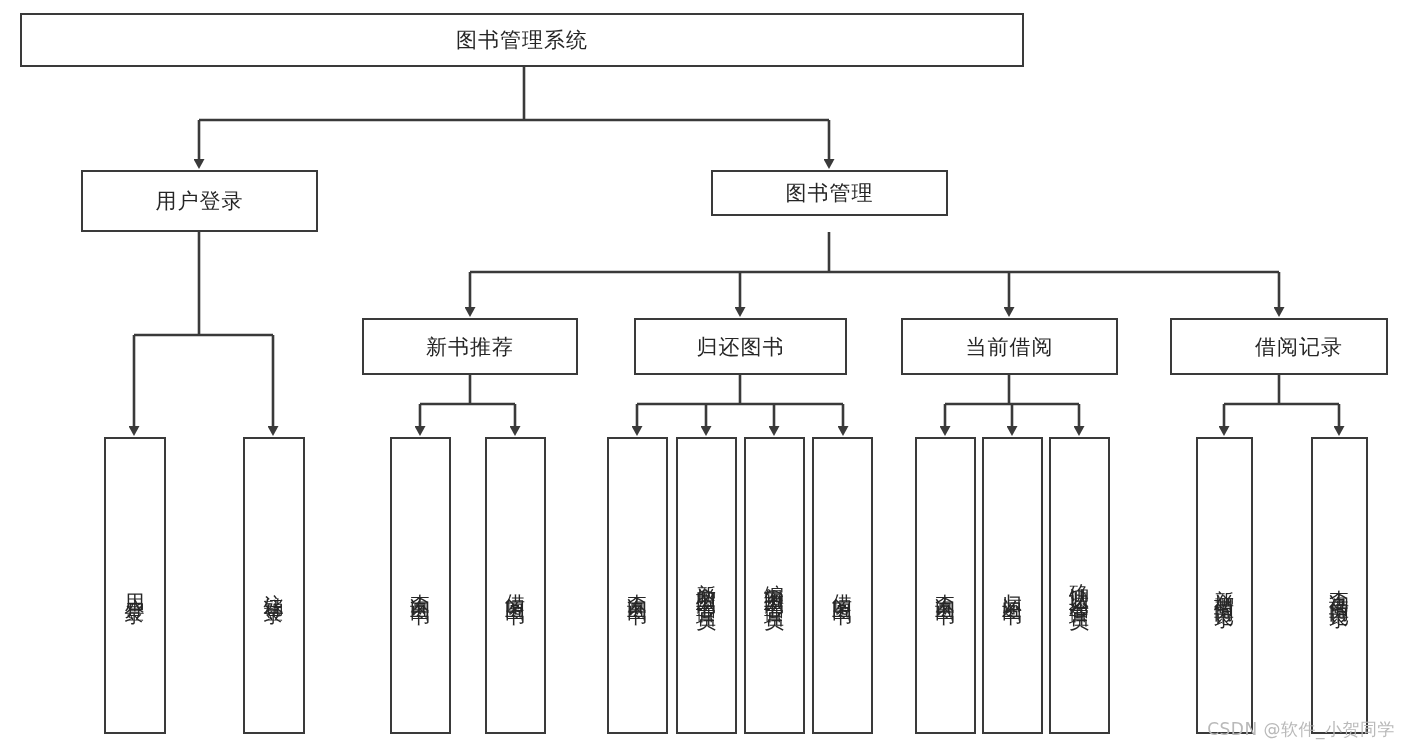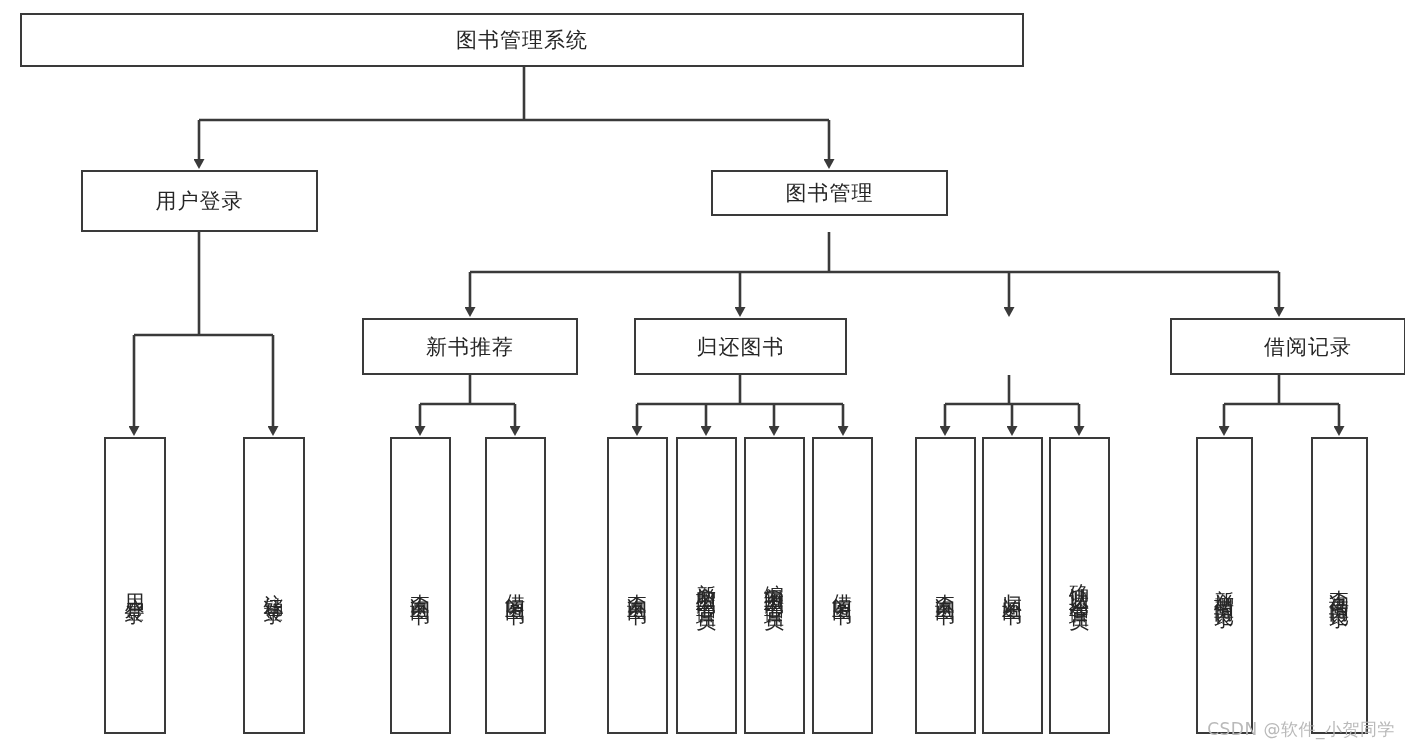--- a/index.html
+++ b/index.html
@@ -125,21 +125,24 @@
   <div class="node h" style="left:711px; top:170px; width:237px; height:46px;">
     <span>图书管理</span>
   </div>
 
   <div class="node h" style="left:362px; top:318px; width:216px; height:57px;">
     <span>新书推荐</span>
   </div>
   <div class="node h" style="left:634px; top:318px; width:213px; height:57px;">
     <span>归还图书</span>
   </div>
-  <div class="node h" style="left:1170px; top:318px; width:236px; height:57px;padding-left:40px;">
+  <div class="node h" style="left:901px; top:318px; width:217px; height:57px;">
+    <span>当前借阅</span>
+  </div>
+  <div class="node h" style="left:1170px; top:318px; width:218px; height:57px;padding-left:40px;">
     <span>借阅记录</span>
   </div>
 
   <div class="node v" style="left:104px; top:437px; width:62px; height:297px;">
     <span class="vtext">用户登录</span>
   </div>
   <div class="node v" style="left:243px; top:437px; width:62px; height:297px;">
     <span class="vtext">注销登录</span>
   </div>
 

